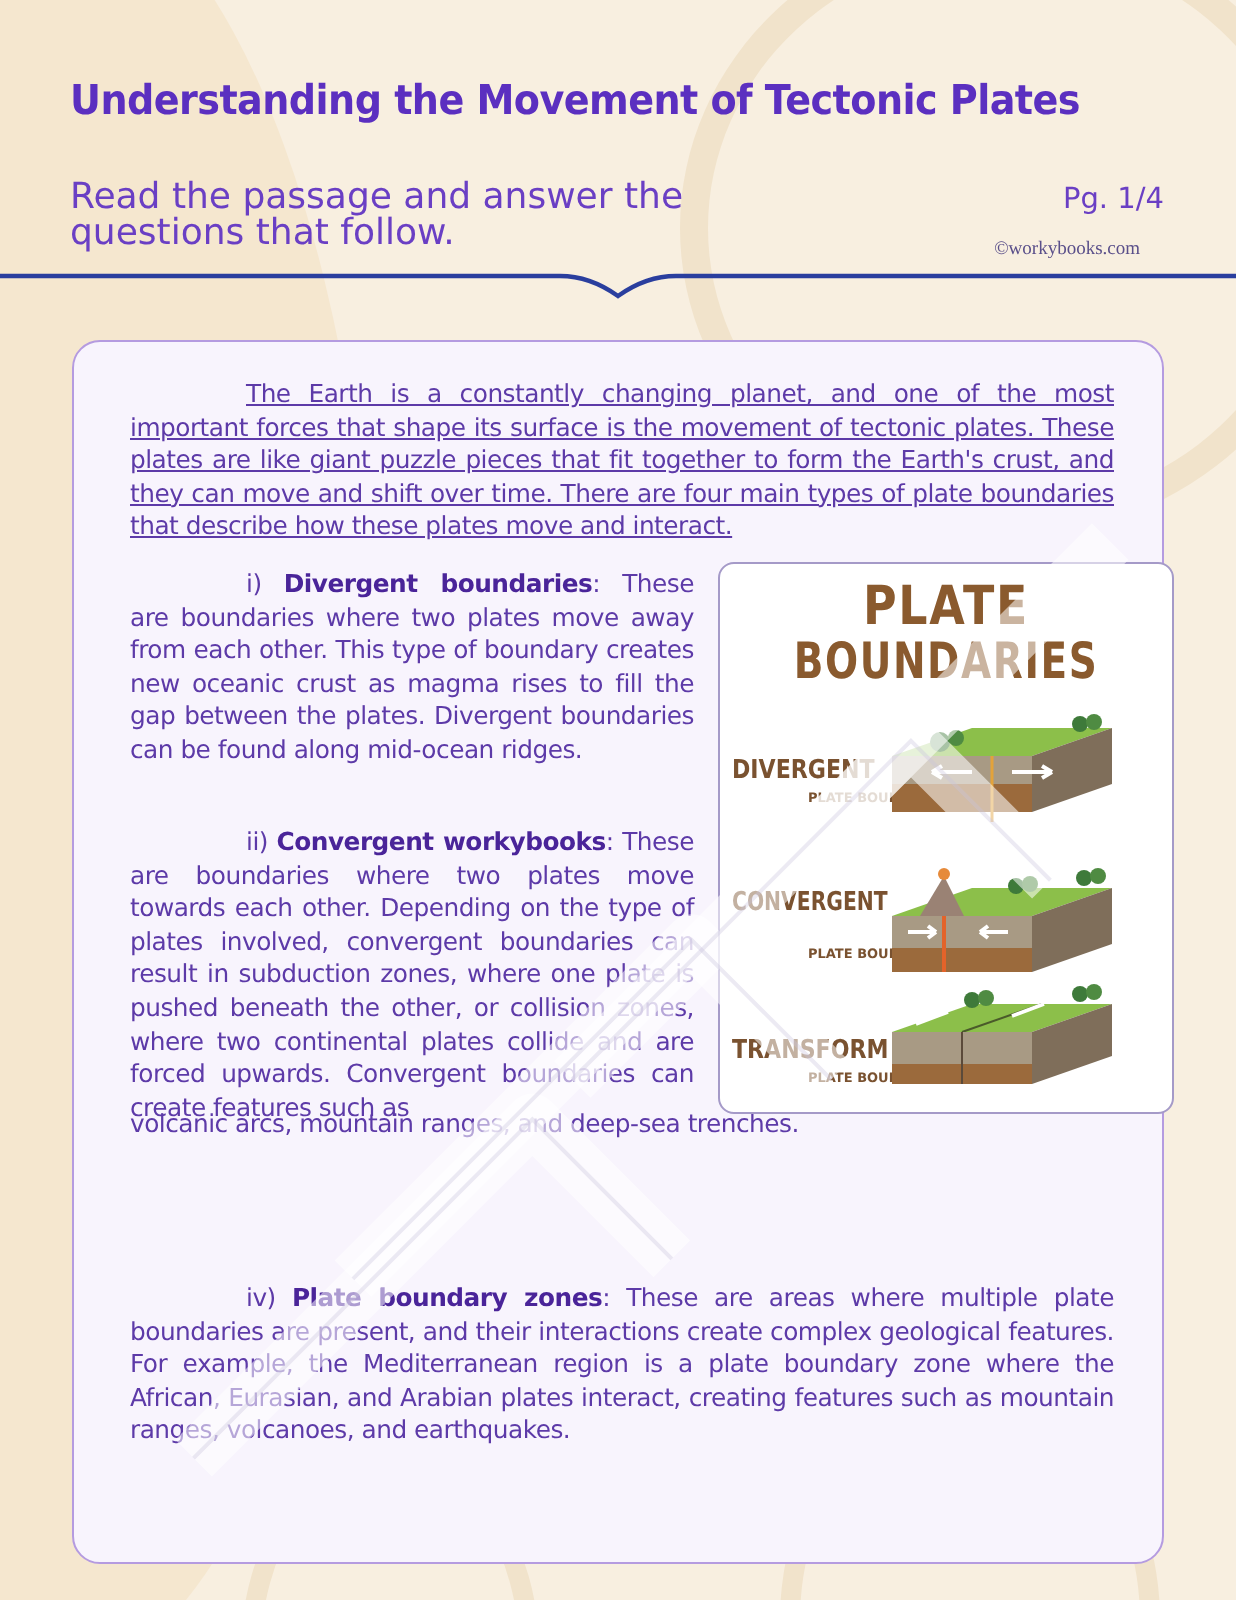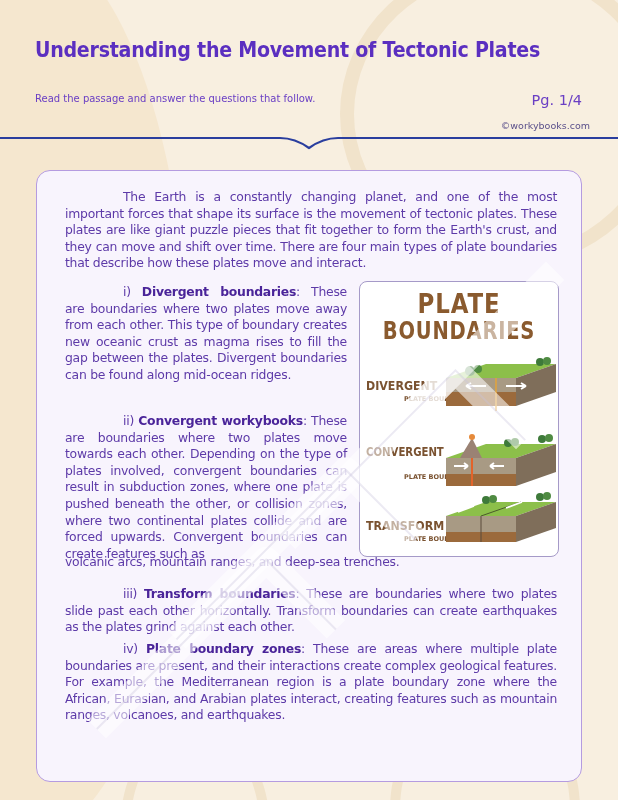--- a/index.html
+++ b/index.html
@@ -28,56 +28,56 @@
   }
   .title {
     position: absolute; left: 35px; top: 38px;
     font-family: "DejaVu Sans", sans-serif; font-weight: bold;
     font-size: 20.5px; color: #5b2fc0; letter-spacing: -0.3px;
     transform: scaleX(0.93); transform-origin: left;
     white-space: nowrap;
   }
   .instructions {
     position: absolute; left: 35px; top: 90px; width: 330px;
-    font-size: 10px; line-height: 18px; color: #6a3fc4;
+    font-size: 18px; line-height: 18px; color: #6a3fc4;
     font-family: "DejaVu Sans", sans-serif;
   }
   .page-num {
     position: absolute; right: 36px; top: 92px;
     font-size: 14.5px; color: #6a3fc4;
   }
   .copyright {
-    position: absolute; right: 28px; top: 120px;
-    font-size: 9.5px; color: #5a4f8a;
+    position: absolute; right: 48px; top: 120px;
+    font-size: 9.5px; color: #5a4f8a; font-family: Liberation Serif, serif;
   }
   .divider { position: absolute; left: 0; top: 126px; width: 618px; height: 30px; }
 
   .card {
     position: absolute; left: 36px; top: 170px; width: 546px; height: 612px;
     background: #f8f4fd; border: 1.5px solid #b59be0; border-radius: 14px;
     box-sizing: border-box;
   }
   .watermark {
     position: absolute; left: 0; top: 0; width: 100%; height: 100%;
     pointer-events: none; overflow: hidden; border-radius: 14px;
   }
   .text {
     font-family: "DejaVu Sans", sans-serif; font-size: 12.4px; line-height: 16.6px;
     color: #5d3aa8; text-align: justify; letter-spacing: -0.25px;
   }
   .text b { color: #4a2499; }
-  .p-intro { position: absolute; left: 28px; top: 18px; width: 492px; text-indent: 58px; }
+  .p-intro { position: absolute; left: 28px; top: 18px; width: 492px; text-indent: 58px; text-decoration: underline; }
   .p-div { position: absolute; left: 28px; top: 113px; width: 282px; text-indent: 58px; }
   .p-con { position: absolute; left: 28px; top: 242px; width: 282px; text-indent: 58px; }
   .p-con-end { position: absolute; left: 28px; top: 383px; width: 492px; }
   .p-trans { position: absolute; left: 28px; top: 415px; width: 492px; text-indent: 58px; }
   .p-zone { position: absolute; left: 28px; top: 470px; width: 492px; text-indent: 58px; }
 
   .figure {
-    position: absolute; left: 322px; top: 110px; width: 200px; height: 276px;
+    position: absolute; left: 322px; top: 110px; width: 228px; height: 276px;
     background: #ffffff; border: 1.2px solid #a59ac8; border-radius: 8px;
     box-sizing: border-box; overflow: hidden;
   }
   .fig-title {
     position: absolute; left: 0; width: 100%; text-align: center;
     font-family: "DejaVu Sans", sans-serif; font-weight: bold;
     color: #8a5a2e; letter-spacing: 1px;
   }
   .fig-t1 { top: 6px; font-size: 27px; transform: scaleX(0.85); }
   .fig-t2 { top: 34px; font-size: 25px; transform: scaleX(0.78); }
@@ -116,24 +116,20 @@
     <span>i) </span>
     <b>Divergent boundaries</b><span>: These are boundaries where two plates move away from each other. This type of boundary creates new oceanic crust as magma rises to fill the gap between the plates. Divergent boundaries can be found along mid-ocean ridges.</span>
   </div>
 
   <div class="text p-con">
     <span>ii) </span>
     <b>Convergent workybooks</b><span>: These are boundaries where two plates move towards each other. Depending on the type of plates involved, convergent boundaries can result in subduction zones, where one plate is pushed beneath the other, or collision zones, where two continental plates collide and are forced upwards. Convergent boundaries can create features such as</span>
   </div>
   <div class="text p-con-end">volcanic arcs, mountain ranges, and deep-sea trenches.</div>
 
-  <div class="text p-trans">
-    <span>iii) </span>
-    <b>Transform boundaries</b><span>: These are boundaries where two plates slide past each other horizontally. Transform boundaries can create earthquakes as the plates grind against each other.</span>
-  </div>
 
   <div class="text p-zone">
     <span>iv) </span>
     <b>Plate boundary zones</b><span>: These are areas where multiple plate boundaries are present, and their interactions create complex geological features. For example, the Mediterranean region is a plate boundary zone where the African, Eurasian, and Arabian plates interact, creating features such as mountain ranges, volcanoes, and earthquakes.</span>
   </div>
 
   <div class="figure">
     <div class="fig-title fig-t1">PLATE</div>
     <div class="fig-title fig-t2">BOUNDARIES</div>
 

